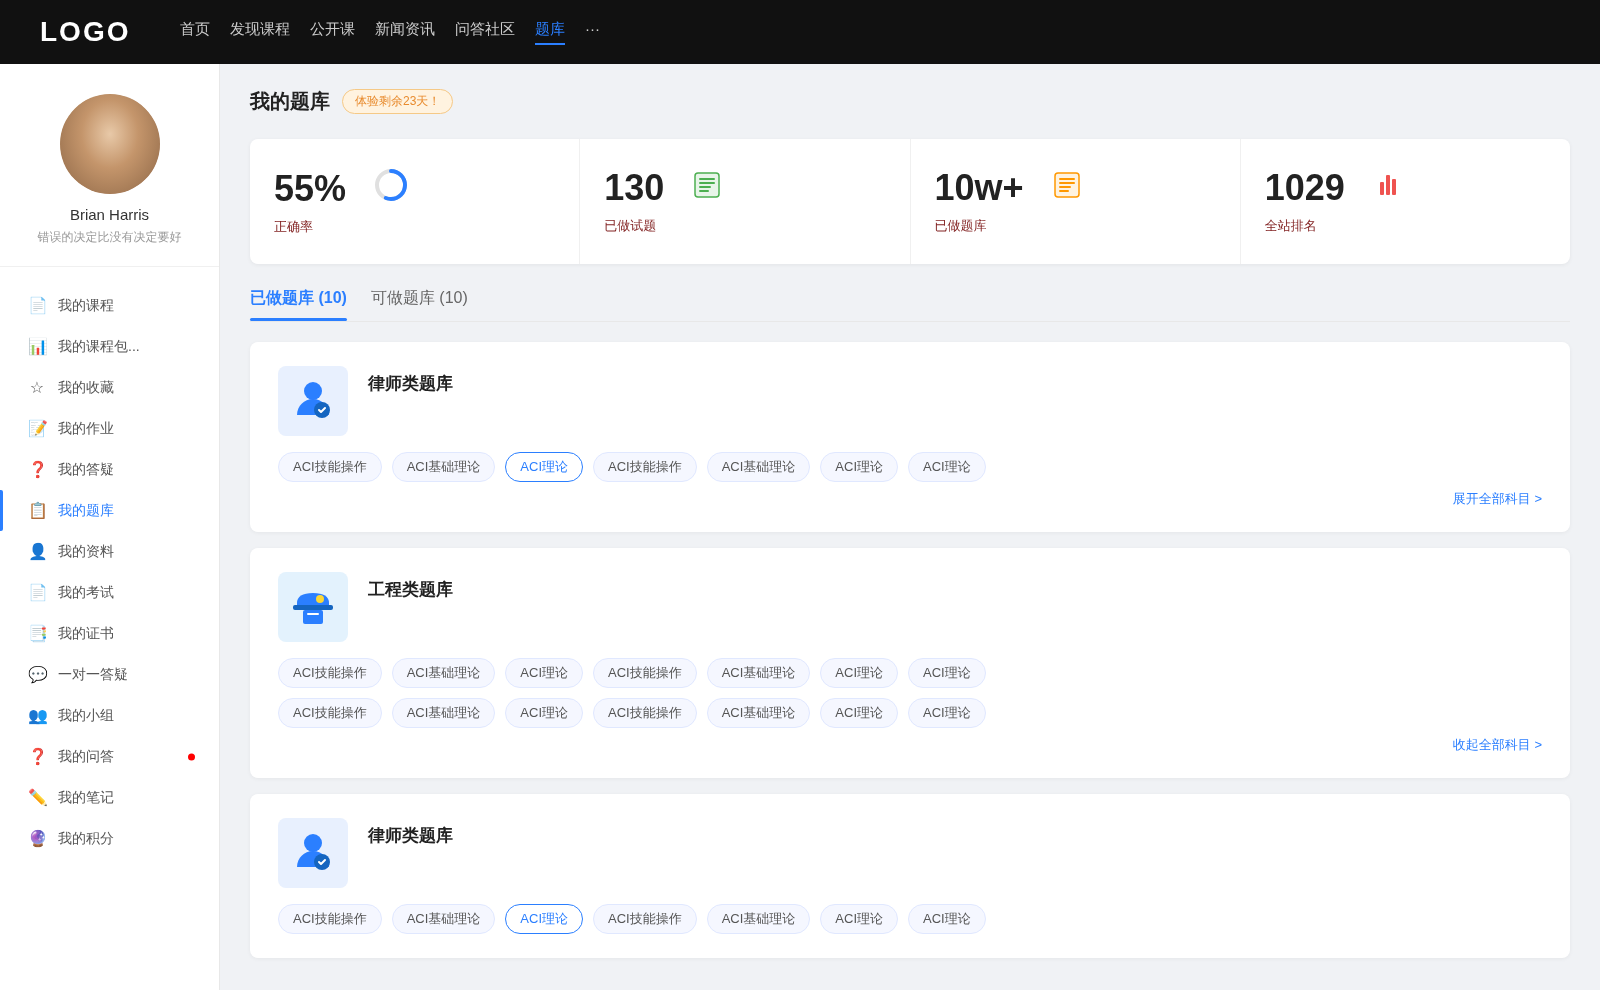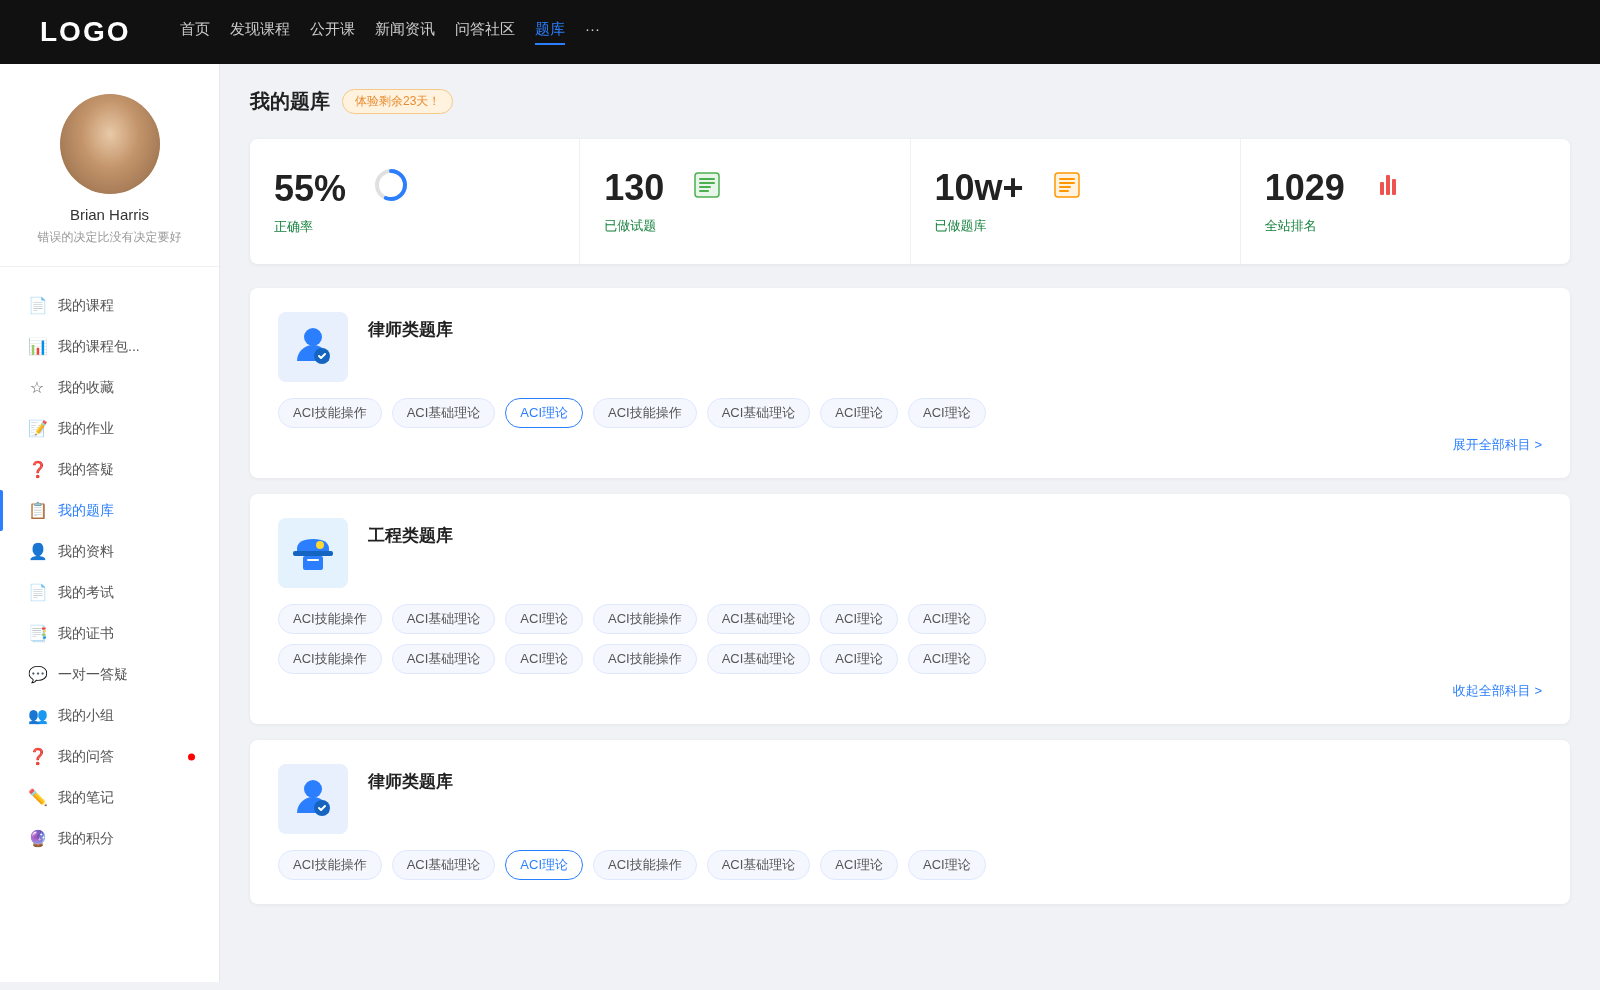--- a/index.html
+++ b/index.html
@@ -207,21 +207,21 @@
     .stat-value {
       font-size: 36px;
       font-weight: 700;
       color: #222;
     }
     .stat-icon {
       font-size: 28px;
     }
     .stat-label {
       font-size: 13px;
-      color: #15803d;
+      color: #7f1d1d;
     }
 
     
     .tabs-row {
       display: flex;
       gap: 24px;
       margin-bottom: 20px;
       border-bottom: 1px solid #e8e8e8;
       padding-bottom: 0;
     }
@@ -461,20 +461,24 @@
               <rect x="14" y="6" width="4" height="20" rx="1" fill="#ef5350"></rect>
               <rect x="8" y="13" width="4" height="13" rx="1" fill="#ef5350"></rect>
               <rect x="20" y="10" width="4" height="16" rx="1" fill="#ef5350"></rect>
             </svg>
           </span>
         </div>
         <span class="stat-label">全站排名</span>
       </div>
     </div>
 
+    <div class="tabs-row">
+      <span class="tab-item active">已做题库 (10)</span>
+      <span class="tab-item">可做题库 (10)</span>
+    </div>
 
     <div class="bank-card">
       <div class="bank-header">
         <div class="bank-icon-wrapper">
           <svg class="bank-icon-svg" viewBox="0 0 48 48" fill="none">
             <circle cx="24" cy="14" r="9" fill="#2b7fff"></circle>
             <path d="M8 38c0-8.837 7.163-16 16-16s16 7.163 16 16" fill="#2b7fff"></path>
             <circle cx="33" cy="33" r="8" fill="#1565c0"></circle>
             <path d="M30 33l2 2 4-4" stroke="white" stroke-width="2" stroke-linecap="round" stroke-linejoin="round"></path>
           </svg>

